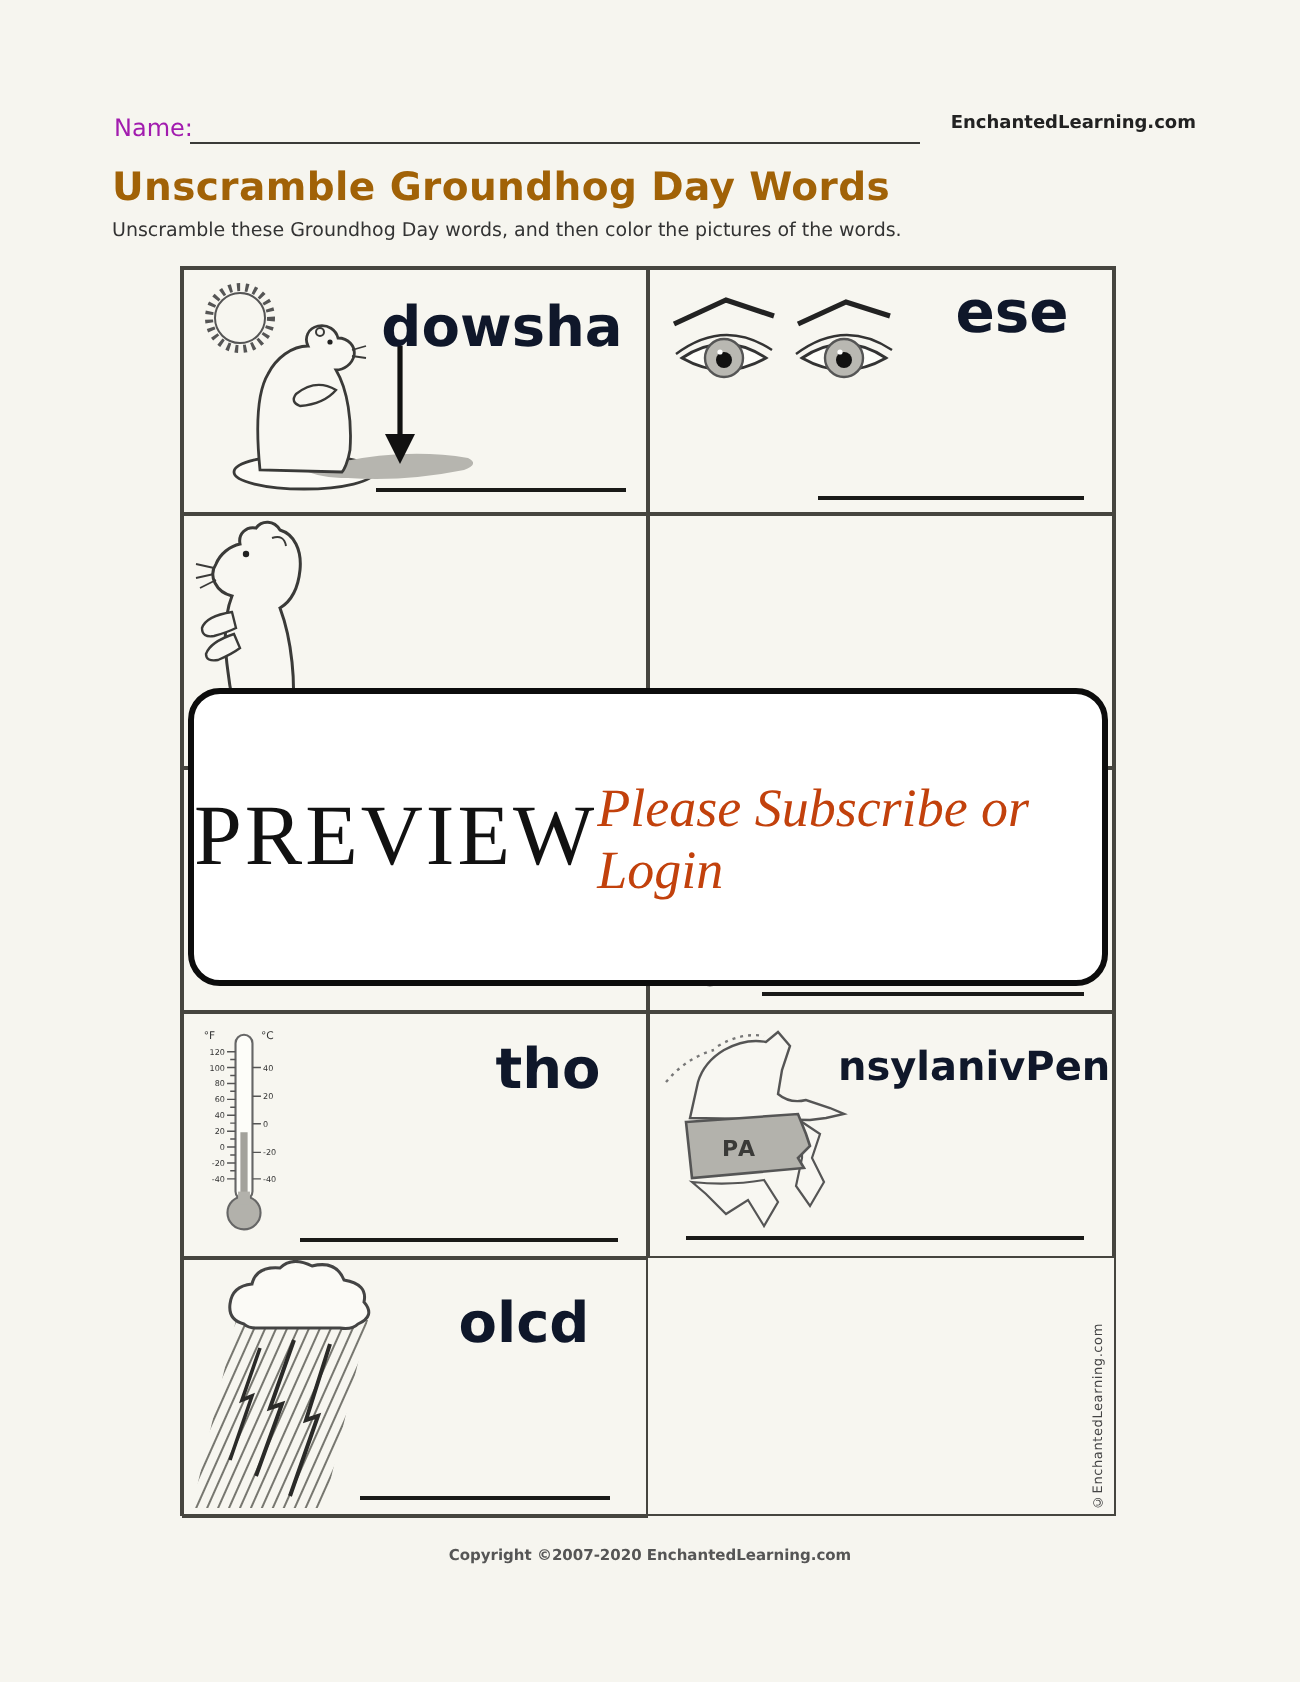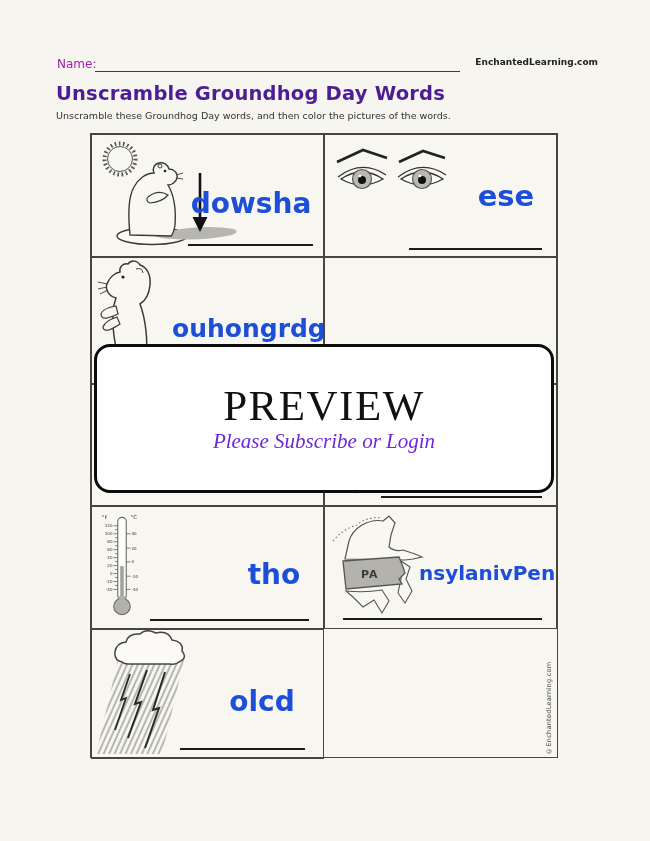--- a/index.html
+++ b/index.html
@@ -5,31 +5,31 @@
   html,body{margin:0;padding:0;}
   .page{
     position:relative; width:650px; height:841px;
     background:#f6f5ef; overflow:hidden;
     font-family:"DejaVu Sans",sans-serif; color:#1c1c1a;
   }
   
   .name-label{position:absolute;left:57px;top:57px;font-size:12px;color:#a21caf;}
   .name-line{position:absolute;left:95px;top:55px;width:365px;height:16px;border-bottom:1.5px solid #3a3a38;}
   .site-link{position:absolute;right:52px;top:57px;font-size:9px;font-weight:600;color:#222;text-align:right;}
-  .title{position:absolute;left:56px;top:82px;font-size:19.5px;font-weight:bold;letter-spacing:0.2px;color:#4c1d95;}
+  .title{position:absolute;left:56px;top:82px;font-size:19.5px;font-weight:bold;letter-spacing:0.2px;color:#a16207;}
   .instructions{position:absolute;left:56px;top:110px;font-size:9.5px;color:#333;}
   
   .sheet{
     position:absolute;left:90px;top:133px;width:468px;height:625px;
     display:grid;grid-template-columns:1fr 1fr;
     grid-template-rows:123px 127px 122px 123px 130px;
     border:1.6px solid #46453f;box-sizing:border-box;background:#f7f6f0;
   }
   .cell{position:relative;border:0.8px solid #46453f;overflow:hidden;box-sizing:border-box;}
-  .word{position:absolute;font-weight:bold;color:#1d4ed8;text-align:center;white-space:nowrap;margin-top:40px;}
+  .word{position:absolute;font-weight:bold;color:#0f172a;text-align:center;white-space:nowrap;}
   .blank{position:absolute;height:0;border-bottom:2px solid #1a1a18;}
   .cellsvg{position:absolute;left:0;top:0;}
   
   .c1 .word{left:90px;top:12px;width:138px;font-size:28px;}
   .c1 .blank{left:96px;right:10px;bottom:10px;}
   .c2 .word{left:138px;top:4px;width:86px;font-size:29px;}
   .c2 .blank{left:84px;right:14px;bottom:6px;}
   .c3 .word{left:80px;top:16px;width:150px;font-size:25px;}
   .c4 .word{left:104px;top:13px;width:126px;font-size:27px;}
   .c7 .word{left:134px;top:12px;width:92px;font-size:28px;text-align:center;}
@@ -37,25 +37,25 @@
   .c8 .word{left:138px;top:11px;width:88px;font-size:28px;}
   .c8 .blank{left:58px;right:14px;bottom:7px;}
   .c9 .word{left:94px;top:14px;width:134px;font-size:20px;}
   .c9 .blank{left:18px;right:14px;bottom:8px;}
   .c10 .word{left:114px;top:15px;width:112px;font-size:28px;}
   .c10 .blank{left:88px;right:18px;bottom:8px;}
   
   .preview{
     position:absolute;left:94px;top:344px;width:460px;height:149px;z-index:10;
     background:#ffffff;border:3px solid #0c0c0c;border-radius:16px;box-sizing:border-box;
-    display:flex;flex-direction:column;align-items:center;justify-content:center;
+    display:flex;align-items:center;justify-content:center;
     font-family:"Liberation Serif",serif;
   }
   .preview-title{font-size:43px;color:#111;letter-spacing:1.5px;line-height:1;}
-  .preview-msg{font-size:21px;font-style:italic;color:#6d28d9;margin-top:2px;}
+  .preview-msg{font-size:27px;font-style:italic;color:#c2410c;margin-top:2px;}
   
   .copyright{position:absolute;left:0;right:0;top:773px;text-align:center;font-size:7.5px;font-weight:600;color:#555;}
   .side-credit{
     position:absolute;left:545px;top:657px;height:102px;width:10px;
     writing-mode:vertical-rl;transform:rotate(180deg);
     font-size:6.5px;color:#444;letter-spacing:0.3px;text-align:center;
   }
   svg text{font-family:"DejaVu Sans",sans-serif;}
 </style>
 </head>
@@ -151,21 +151,20 @@
 
     <div class="cell c3">
       <svg class="cellsvg" width="232" height="125" viewBox="0 0 232 125">
         <path d="M36,124 C30,114 24,96 22,78 C20,64 20,50 24,40 C16,38 12,30 16,24 C18,19 23,15 28,14 C27,9 31,5 36,6 C39,2 45,2 48,7 C55,9 59,17 58,27 C57,37 53,43 48,46 C54,62 56,84 54,100 C53,110 50,118 46,124 Z" fill="#f8f7f2" stroke="#3a3a38" stroke-width="1.5"></path>
         <path d="M24,48 Q11,50 9,56 Q9,61 15,60 Q22,58 26,56 Z" fill="#f8f7f2" stroke="#3a3a38" stroke-width="1.2"></path>
         <path d="M25,59 Q13,63 11,69 Q11,73 17,72 Q24,69 28,66 Z" fill="#f8f7f2" stroke="#3a3a38" stroke-width="1.2"></path>
         <circle cx="31" cy="19" r="1.6" fill="#222"></circle>
         <path d="M44,11 Q50,9 51,15" fill="none" stroke="#3a3a38" stroke-width="1"></path>
         <path d="M15,26 L6,24 M15,29 L6,31 M16,32 L8,36" stroke="#3a3a38" stroke-width="0.9"></path>
       </svg>
-      <span class="word">ouhongrdg</span>
     </div>
 
 
     <div class="cell c5"></div>
     <div class="cell c6"></div>
 
     <div class="cell c7">
       <svg class="cellsvg" width="232" height="121" viewBox="0 0 232 121">
         <use href="#therm" x="6" y="4" width="48" height="106"></use>
       </svg>
@@ -207,15 +206,16 @@
       <span class="word">olcd</span>
       <div class="blank"></div>
     </div>
   </div>
 
   <div class="preview">
     <div class="preview-title">PREVIEW</div>
     <div class="preview-msg">Please Subscribe or Login</div>
   </div>
 
+  <div class="copyright">Copyright ©2007-2020 EnchantedLearning.com</div>
   <div class="side-credit">©EnchantedLearning.com</div>
 
 </div>
 
 </body></html>

